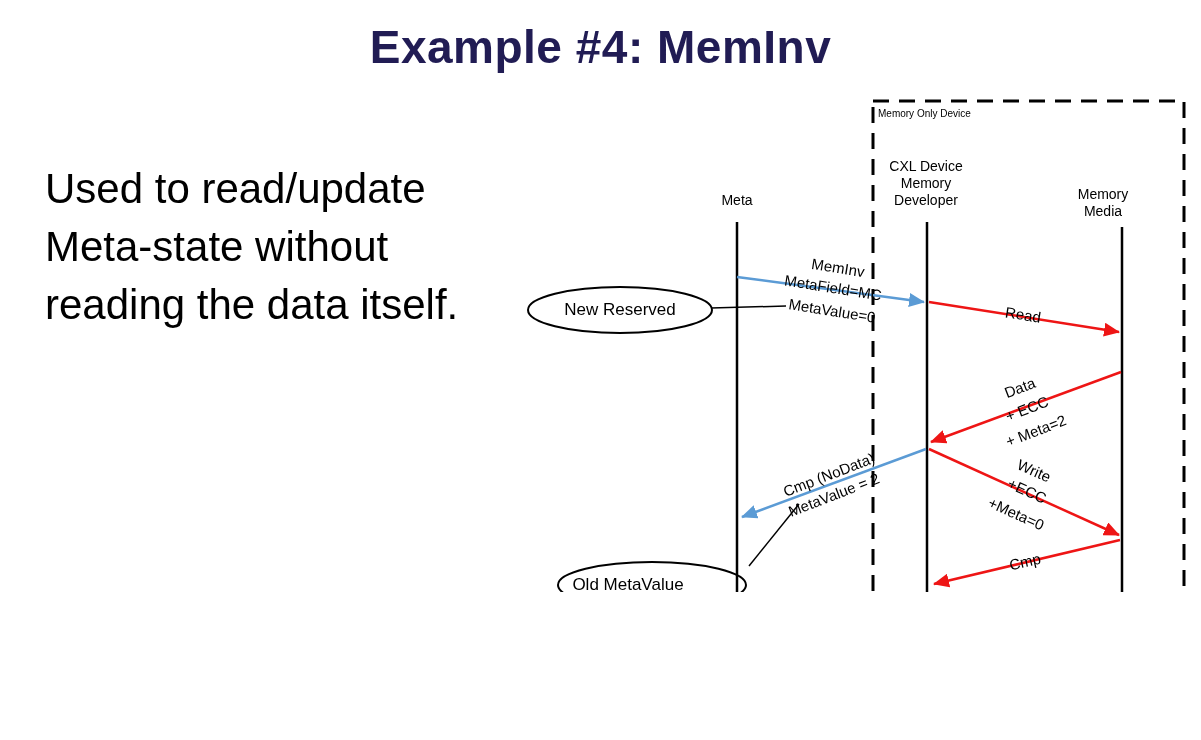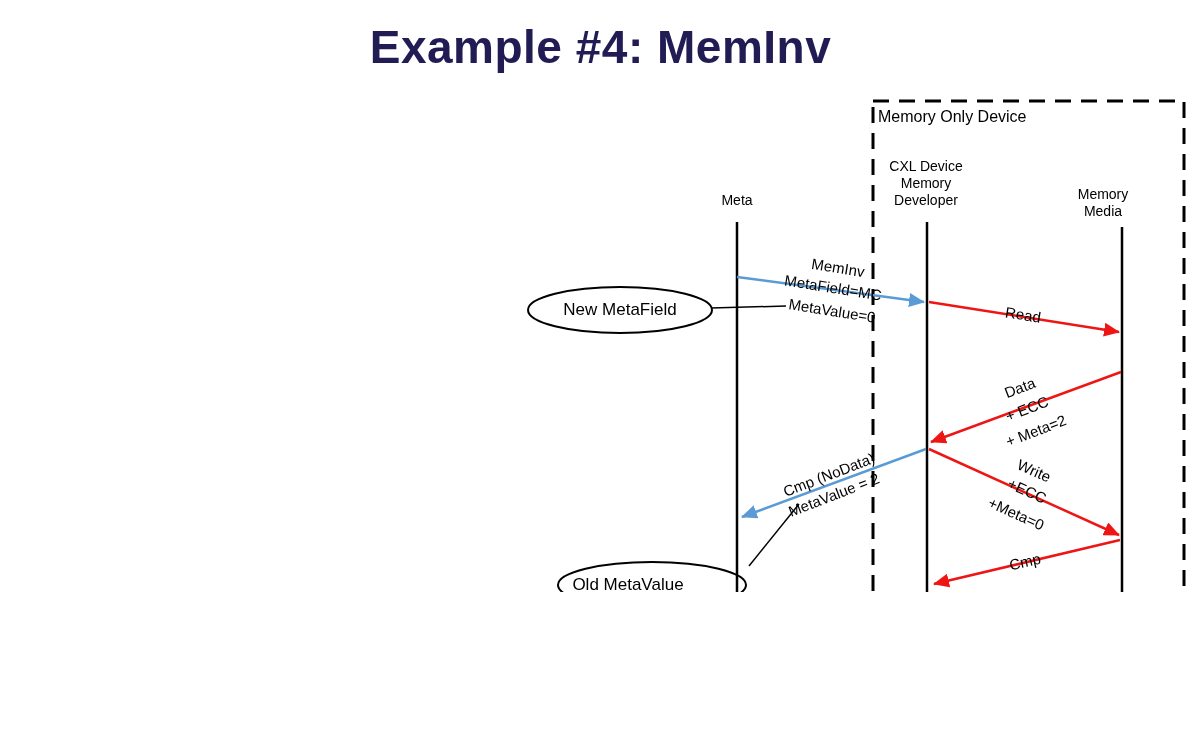--- a/index.html
+++ b/index.html
@@ -15,21 +15,21 @@
     font-size:46px;font-weight:bold;color:var(--title-color,#211c54);
     letter-spacing:0.5px;
   }
   #description{
     left:45px;top:160px;width:470px;
     font-size:42px;line-height:58px;color:#000;
   }
   .lifeline-label{font-size:14px;line-height:17px;}
   .msg{font-size:15px;line-height:16px;white-space:nowrap;}
   .oval-label{font-size:17px;white-space:nowrap;}
-  #box-label{font-size:16px;}
+  #box-label{font-size:10px;}
   #footer{
     left:66px;top:706px;font-size:15px;color:#000;white-space:nowrap;
   }
   #bottom-bar{
     left:0;top:734px;width:1201px;height:6px;
     background:var(--bottom-bar,#ccd8e8);
   }
   svg{position:absolute;left:0;top:0;}
   .stroke-black{stroke:#000;fill:none;}
   .msg-blue{stroke:var(--arrow-blue,#5b9bd5);fill:none;}
@@ -38,20 +38,21 @@
   .fill-red{fill:var(--arrow-red,#ee1515);}
   .oval{stroke:#000;stroke-width:2;fill:#fff;}
 </style>
 </head>
 <body>
 
 <div id="slide">
 
   <div id="title" class="abs">Example #4: MemInv</div>
 
+  <div id="description" class="abs">Used to read/update Meta-state without reading the data itself.</div>
 
   <svg width="1201" height="740" viewBox="0 0 1201 740">
     <defs>
       <marker id="mb" markerUnits="userSpaceOnUse" markerWidth="18" markerHeight="14" refX="15" refY="7" orient="auto">
         <path d="M0,0 L16,7 L0,14 Z" class="fill-blue"></path>
       </marker>
       <marker id="mr" markerUnits="userSpaceOnUse" markerWidth="18" markerHeight="14" refX="15" refY="7" orient="auto">
         <path d="M0,0 L16,7 L0,14 Z" class="fill-red"></path>
       </marker>
     </defs>
@@ -77,21 +78,21 @@
   </svg>
 
   <div class="abs" id="box-label" style="left:878px;top:108px;">Memory Only Device</div>
   <div class="abs center lifeline-label" style="left:737px;top:200px;">Meta</div>
   <div class="abs center lifeline-label preline" style="left:926px;top:183px;">CXL Device
 Memory
 Developer</div>
   <div class="abs center lifeline-label preline" style="left:1103px;top:203px;">Memory
 Media</div>
 
-  <div class="abs center oval-label" style="left:620px;top:310px;">New MetaField</div>
+  <div class="abs center oval-label" style="left:620px;top:310px;">New Reserved</div>
   <div class="abs center oval-label" style="left:628px;top:585px;">Old MetaValue</div>
 
   <div class="abs msg" style="left:838px;top:268px;transform:translate(-50%,-50%) rotate(9deg);">MemInv</div>
   <div class="abs msg" style="left:833px;top:288px;transform:translate(-50%,-50%) rotate(9deg);">MetaField=MC</div>
   <div class="abs msg" style="left:832px;top:311px;transform:translate(-50%,-50%) rotate(9deg);">MetaValue=0</div>
 
   <div class="abs msg" style="left:1023px;top:315px;transform:translate(-50%,-50%) rotate(9deg);">Read</div>
 
   <div class="abs msg" style="left:1020px;top:388px;transform:translate(-50%,-50%) rotate(-21deg);">Data</div>
   <div class="abs msg" style="left:1027px;top:409px;transform:translate(-50%,-50%) rotate(-21deg);">+ ECC</div>

